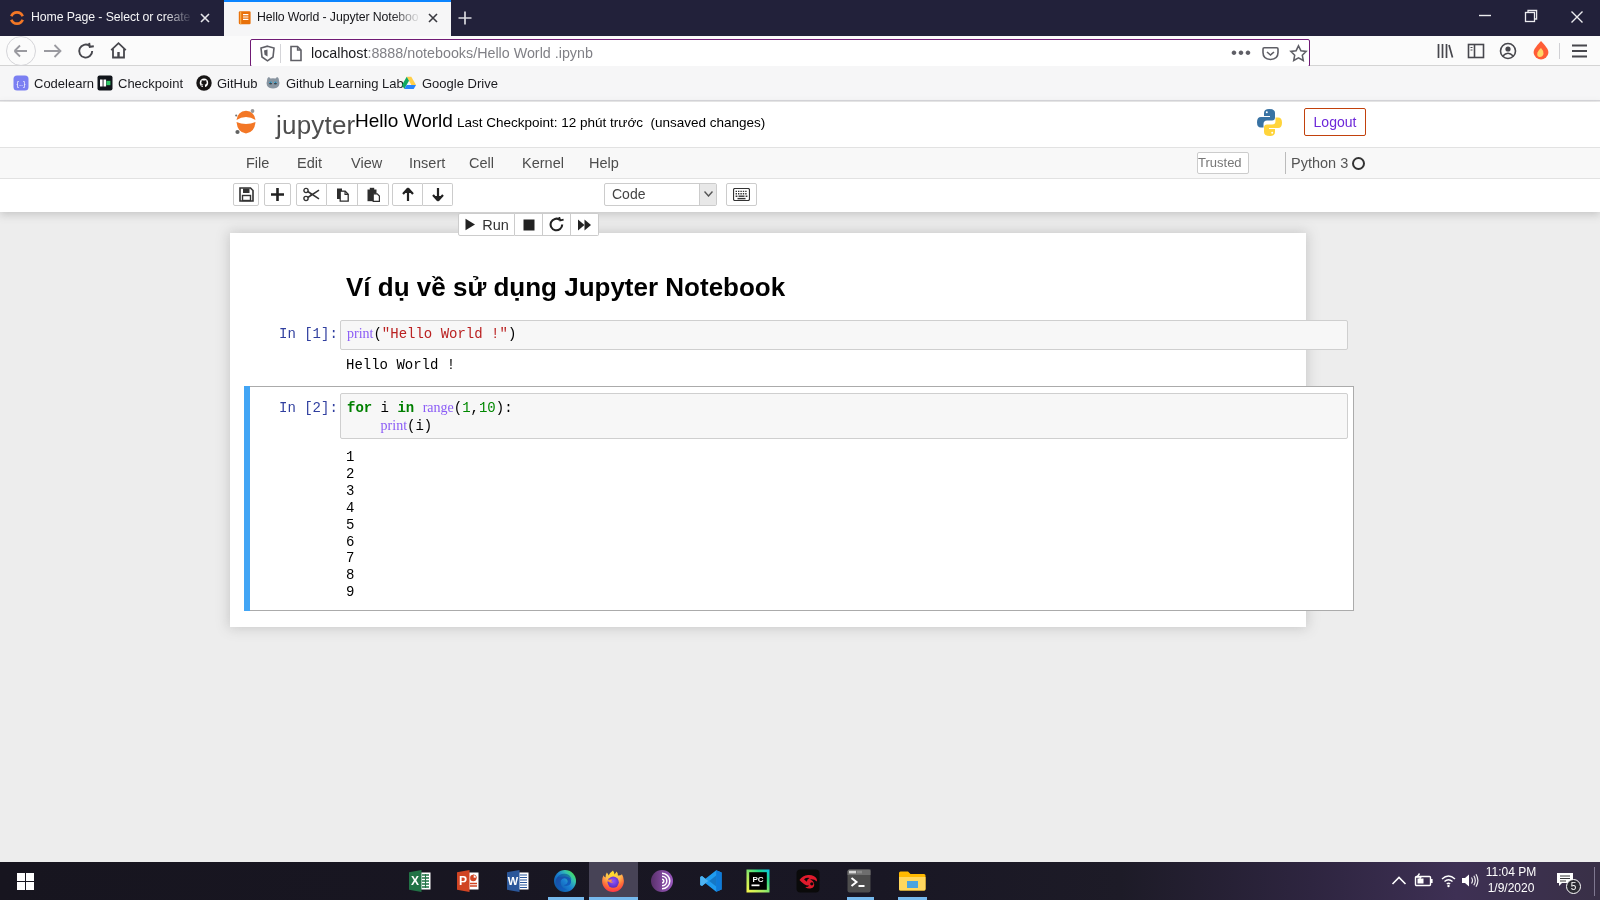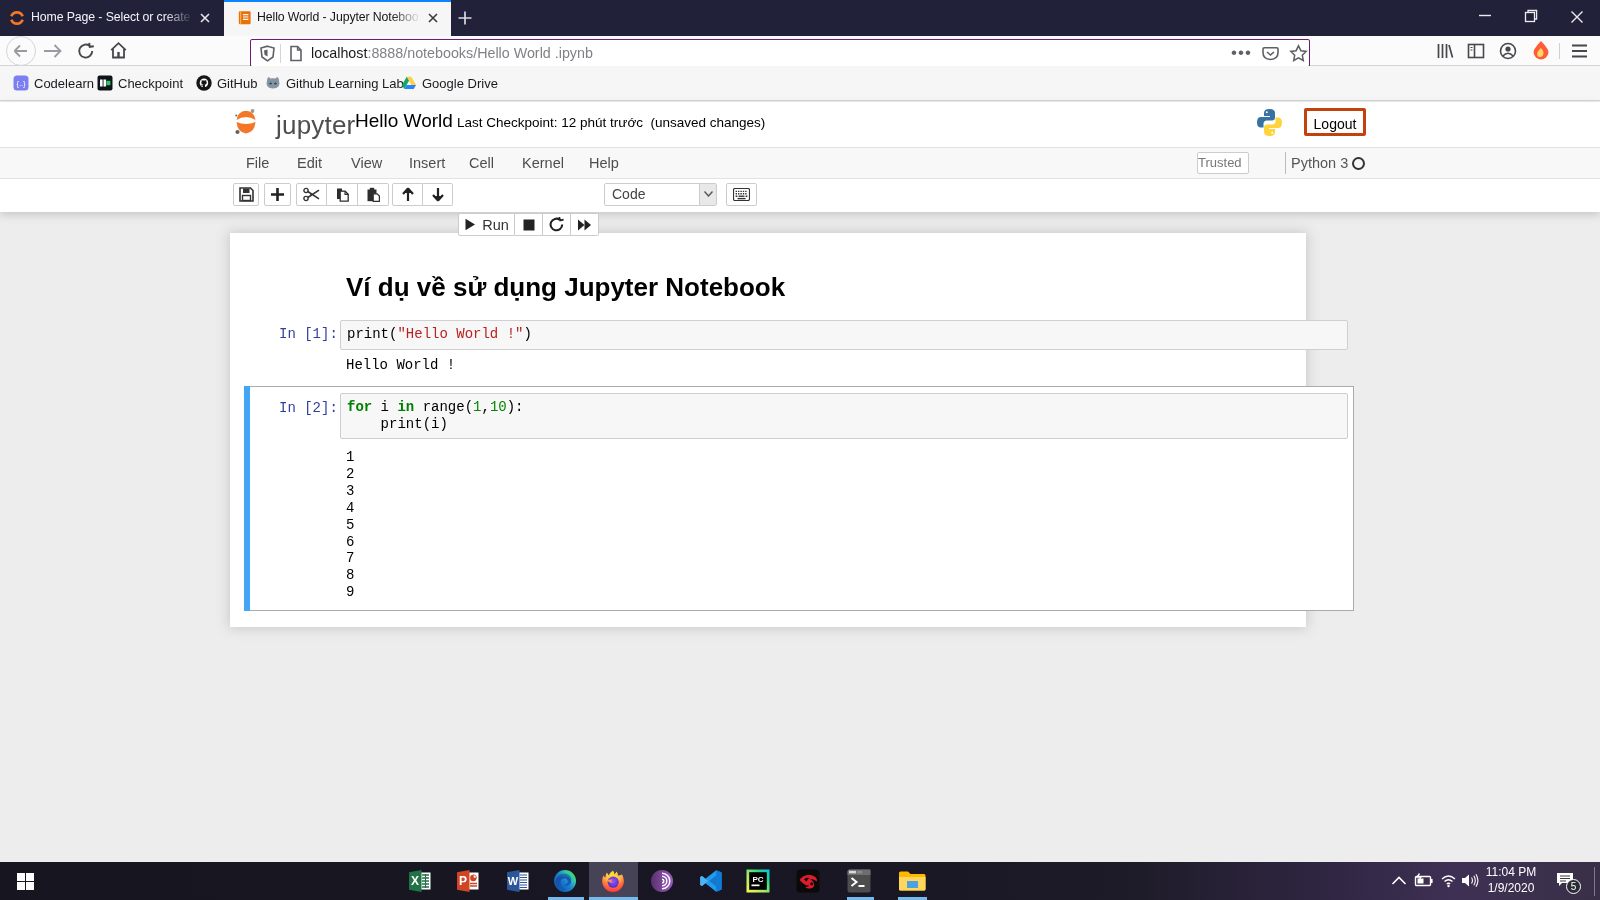--- a/index.html
+++ b/index.html
@@ -41,21 +41,21 @@
   .tgrp .seg { height:23px; background:#fff; border:1px solid #ccc; border-left:none; display:flex; align-items:center; justify-content:center; }
   .tgrp .seg:first-child { border-left:1px solid #ccc; border-radius:2px 0 0 2px; }
   .tgrp .seg:last-child { border-radius:0 2px 2px 0; }
 
   
   #site { left:0; top:212px; width:1600px; height:650px; background:#ededed; }
   #container { position:absolute; left:230px; top:21px; width:1076px; height:394px; background:#fff; box-shadow:0 0 12px 1px rgba(87,87,87,0.25); }
   .prompt { position:absolute; font-family:"Liberation Mono", monospace; font-size:14px; color:#303f9f; }
   .codebox { position:absolute; background:#f7f7f7; border:1px solid #cfcfcf; border-radius:2px; font-family:"Liberation Mono", monospace; font-size:14px; color:#000; }
   .kw { color:#008000; font-weight:bold; }
-  .bi { color:#000000; }
+  .bi { color:#8b5cf6;font-family:Liberation Serif, serif; }
   .str { color:#ba2121; }
   .num { color:#080; }
   .out { position:absolute; font-family:"Liberation Mono", monospace; font-size:14px; color:#000; }
 
   
   #taskbar { left:0; top:862px; width:1600px; height:38px;
     background:linear-gradient(90deg,#17151f 0%,#191724 55%,#1d1b27 70%,#2e2540 82%,#3e3054 91%,#393047 100%); }
   #searchbox { position:absolute; left:48px; top:0px; width:341px; height:38px; background:#f2f2f2; border:1px solid #5e5e5e; }
   #searchbox .ph { position:absolute; left:41px; top:10px; font-size:15px; color:#1f1f1f; }
   .task-ic { position:absolute; top:7px; width:24px; height:24px; }
@@ -222,21 +222,21 @@
     <circle cx="2.5" cy="24" r="2.1" fill="#616262"></circle>
   </svg>
   <div class="abs" style="left:276px; top:8px; font-size:26px; color:#4e4e4e; letter-spacing:0.2px;">jupyter</div>
   <div class="abs" style="left:355px; top:8px; font-size:19px; color:#000;">Hello World</div>
   <div class="abs" style="left:457px; top:13px; font-size:13.5px; color:#000;">Last Checkpoint: 12 phút trước&nbsp;&nbsp;(unsaved changes)</div>
 
   <svg class="abs" style="left:1254px; top:5px" width="31" height="31" viewBox="0 0 31 31">
     <path d="M15.2 2 Q10 2 10 6 L10 9 L16 9 L16 10 L7 10 Q3 10 3 15.2 Q3 20.5 7 20.5 L9.5 20.5 L9.5 17 Q9.5 13.5 13 13.5 L18 13.5 Q21 13.5 21 10.5 L21 6 Q21 2 15.2 2 Z M12.8 4.2 Q13.8 4.2 13.8 5.2 Q13.8 6.2 12.8 6.2 Q11.8 6.2 11.8 5.2 Q11.8 4.2 12.8 4.2 Z" fill="#3872a3"></path>
     <path d="M15.8 29 Q21 29 21 25 L21 22 L15 22 L15 21 L24 21 Q28 21 28 15.8 Q28 10.5 24 10.5 L21.5 10.5 L21.5 14 Q21.5 17.5 18 17.5 L13 17.5 Q10 17.5 10 20.5 L10 25 Q10 29 15.8 29 Z M18.2 26.8 Q17.2 26.8 17.2 25.8 Q17.2 24.8 18.2 24.8 Q19.2 24.8 19.2 25.8 Q19.2 26.8 18.2 26.8 Z" fill="#ffd43b"></path>
   </svg>
-  <div class="abs" style="left:1304px; top:6px; width:62px; height:28px; border:3px solid #c2410c; border-radius:2px; font-size:14px; color:#000000; text-align:center; line-height:26px;">Logout</div>
+  <div class="abs" style="left:1304px; top:6px; width:62px; height:28px; border:1px solid #c2410c; border-radius:2px; font-size:14px; color:#6d28d9; text-align:center; line-height:26px;">Logout</div>
 
   <div id="menubar">
     <div class="menuitem" style="left:246px">File</div>
     <div class="menuitem" style="left:297px">Edit</div>
     <div class="menuitem" style="left:351px">View</div>
     <div class="menuitem" style="left:409px">Insert</div>
     <div class="menuitem" style="left:469px">Cell</div>
     <div class="menuitem" style="left:522px">Kernel</div>
     <div class="menuitem" style="left:589px">Help</div>
     <div class="abs" style="left:1197px; top:4px; width:52px; height:22px; background:#fff; border:1px solid #ccc; border-radius:2px; font-size:13px; color:#777; text-align:left; line-height:20px;">Trusted</div>

